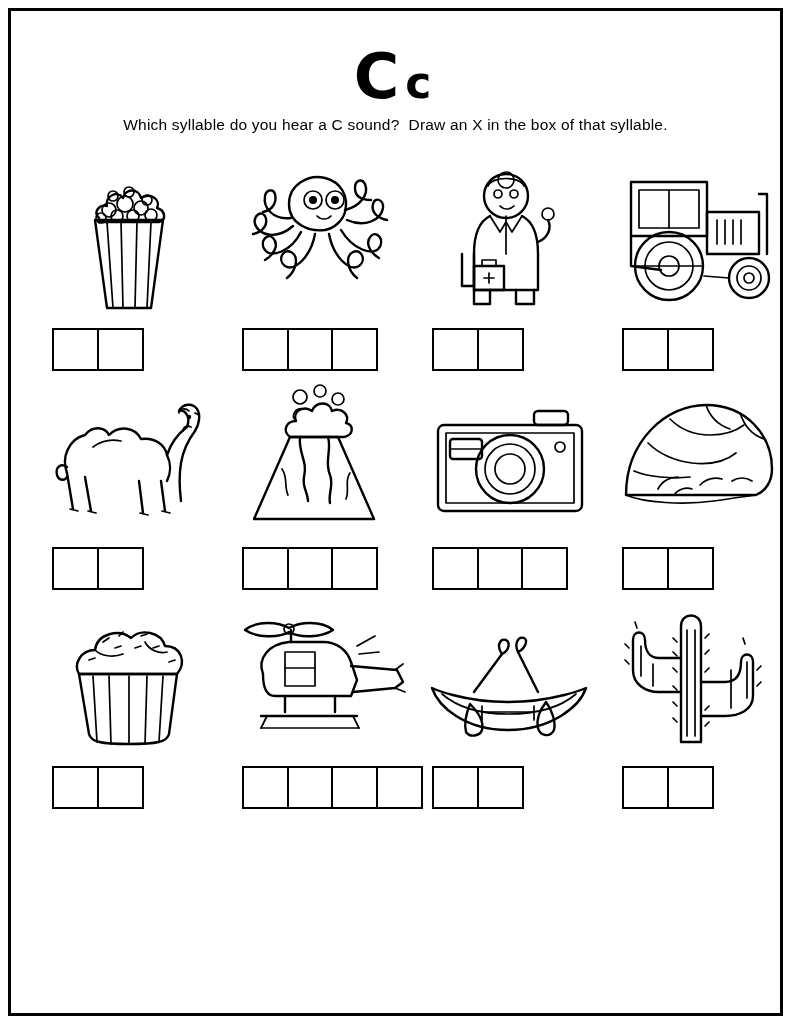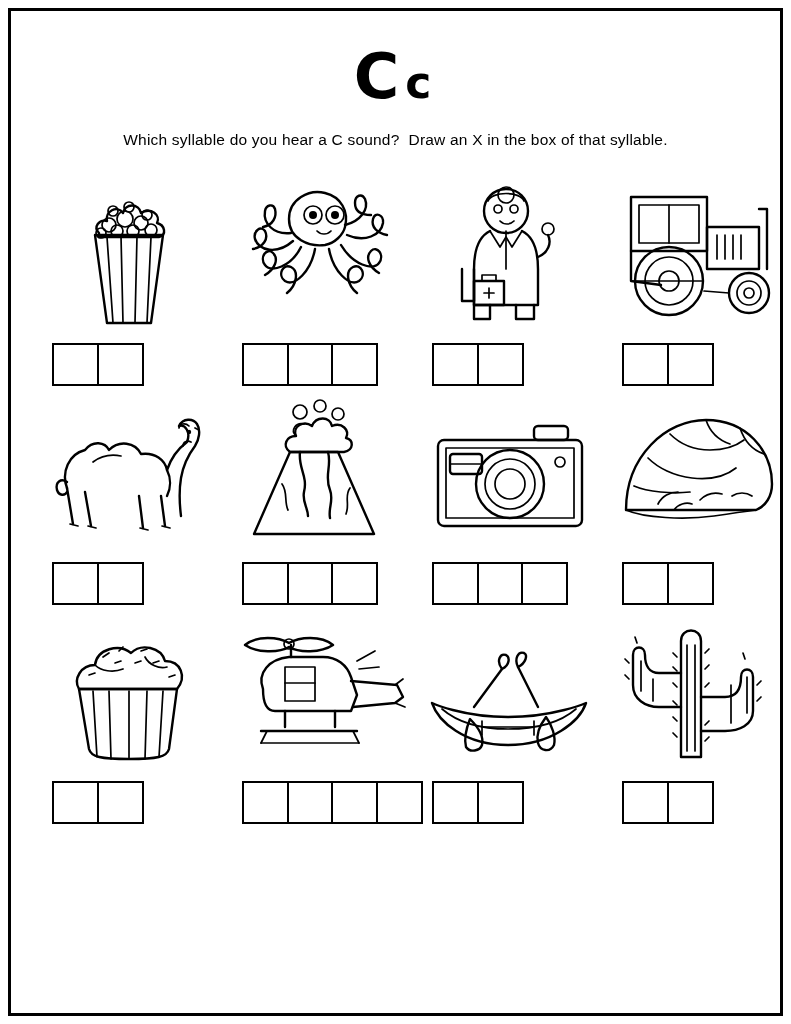--- a/index.html
+++ b/index.html
@@ -48,21 +48,21 @@
     margin-top: 38px;
     color: #000;
   }
   .title .lower {
     font-size: 44px;
   }
   .instructions {
     text-align: center;
     font-size: 15.5px;
     color: #000;
-    margin-top: 23px;
+    margin-top: 8px;
     letter-spacing: 0.2px;
   }
   .instructions .gap {
     display: inline-block;
     width: 9px;
   }
 
   .grid {
     margin-top: 18px;
   }

